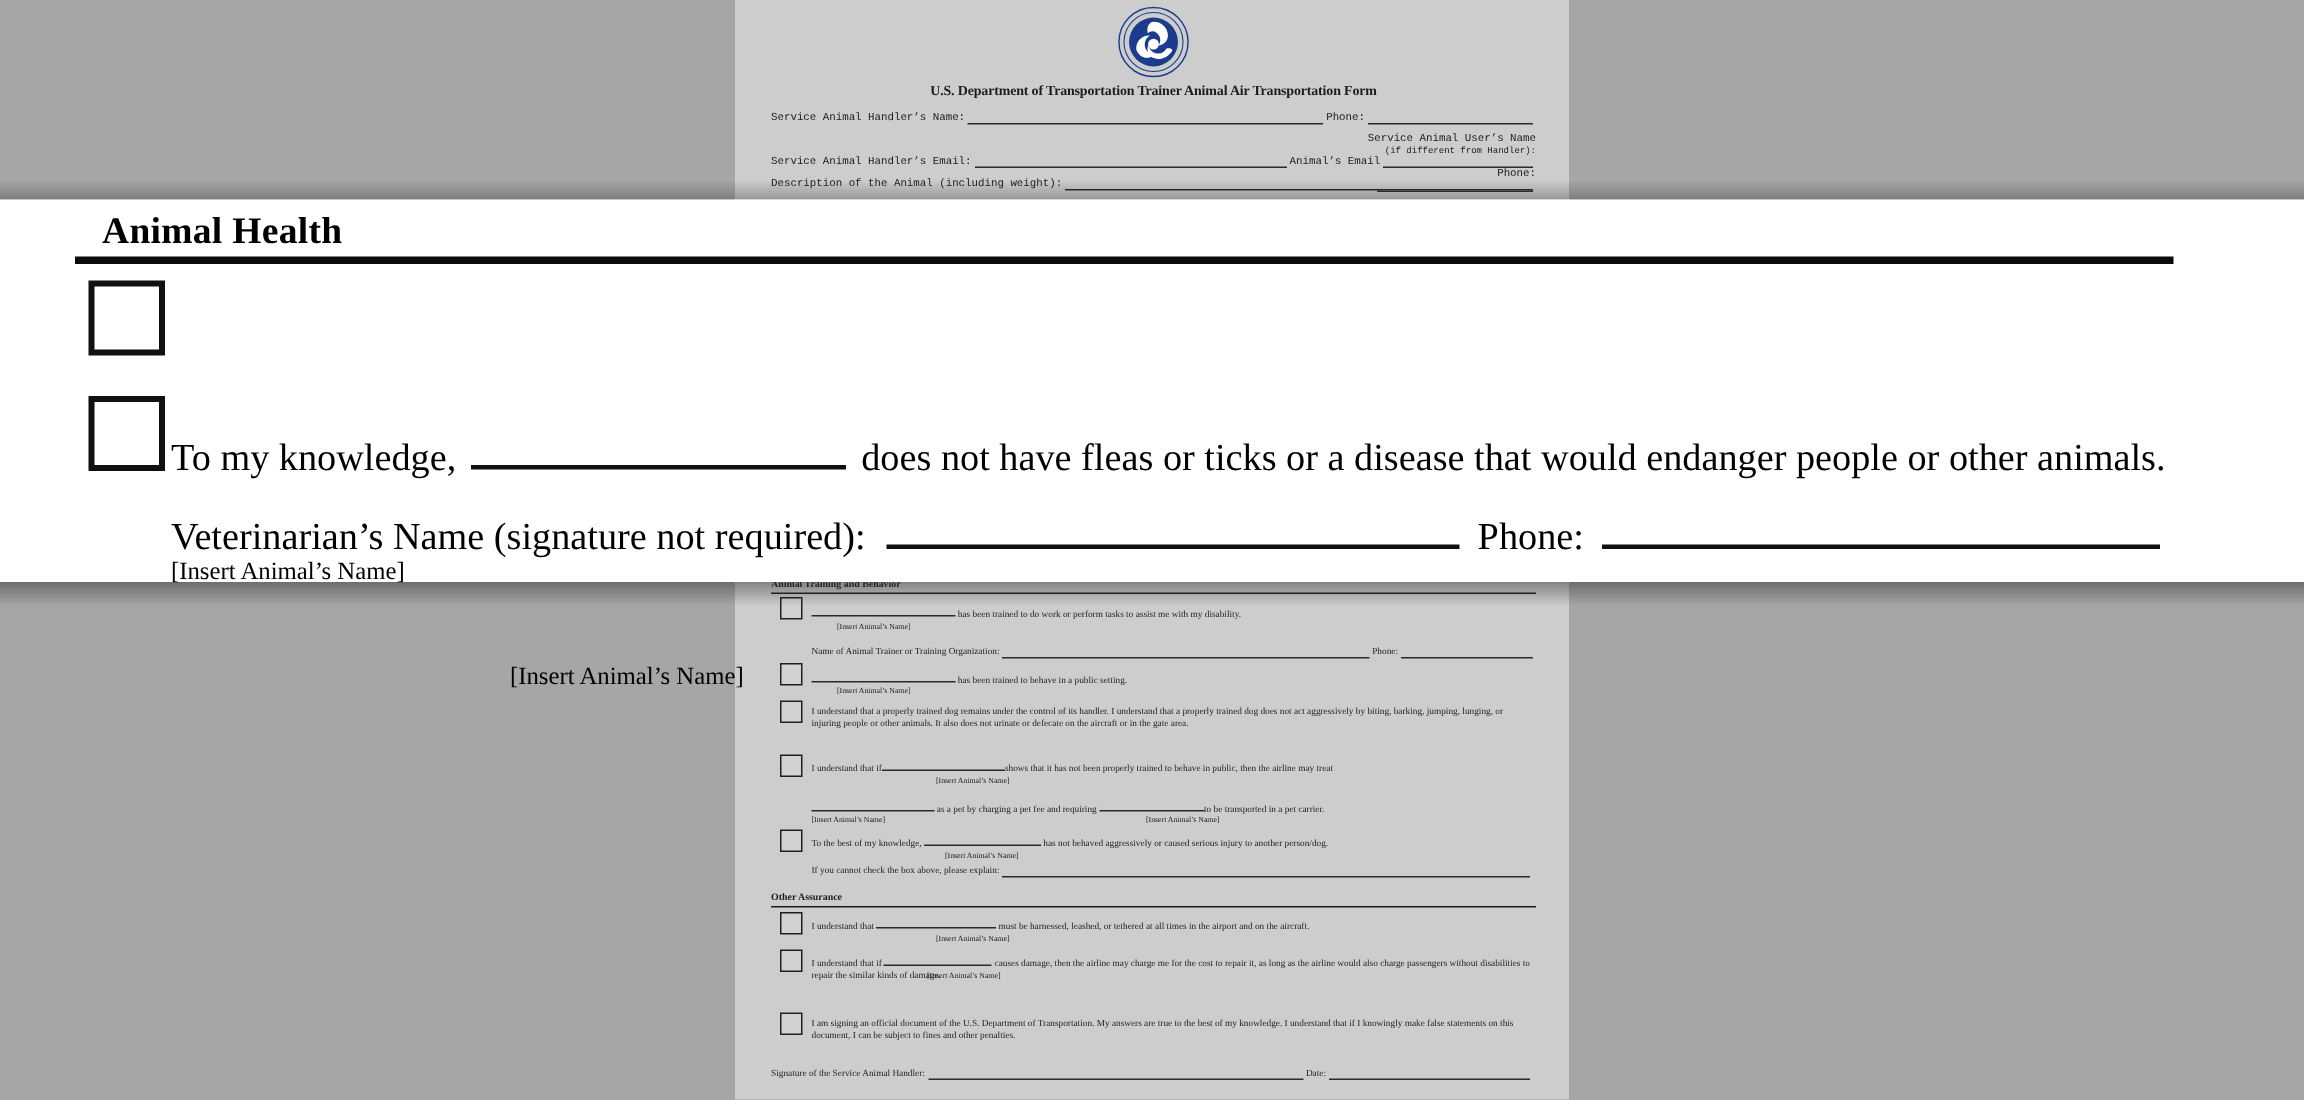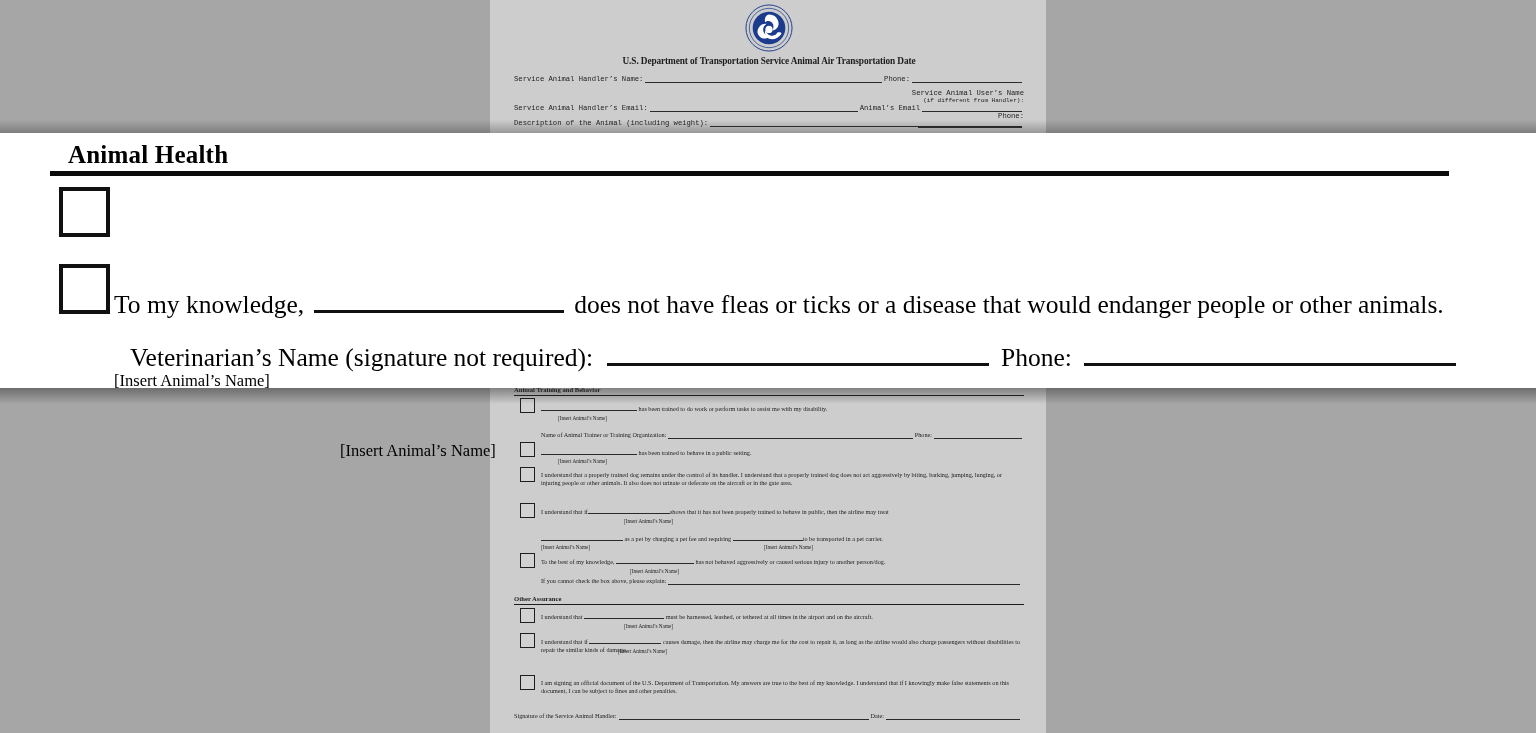--- a/index.html
+++ b/index.html
@@ -203,21 +203,21 @@
           <circle cx="50" cy="50" r="48" fill="none" stroke="#1b3c8c" stroke-width="2"></circle>
           <circle cx="50" cy="50" r="41" fill="none" stroke="#1b3c8c" stroke-width="1.5"></circle>
           <circle cx="50" cy="50" r="34" fill="#1b3c8c"></circle>
           <path d="M50 22 C62 22 70 31 70 41 C70 49 64 54 57 55 C61 49 60 41 54 37 C50 34 45 35 42 38 C40 30 44 22 50 22 Z" fill="#ffffff"></path>
           <path d="M76 62 C70 72 58 76 49 72 C42 68 40 60 43 54 C44 61 50 66 57 66 C62 66 66 63 68 59 C73 58 76 59 76 62 Z" fill="#ffffff"></path>
           <path d="M26 59 C26 48 35 40 45 41 C39 45 36 52 39 59 C41 64 46 67 51 67 C46 74 36 73 31 68 C28 65 26 62 26 59 Z" fill="#ffffff"></path>
           <circle cx="50" cy="53" r="7.5" fill="#ffffff"></circle>
         </svg>
       </div>
 
-      <div class="doc-title">U.S. Department of Transportation Service Animal Air Transportation Date</div>
+      <div class="doc-title">U.S. Department of Transportation Trainer Animal Air Transportation Form</div>
 
       <div class="doc-line" style="top:75px;">
         <span>Service Animal Handler’s Name:</span>
         <span class="rule grow"></span>
         <span>Phone:</span>
         <span class="rule" style="width:110px"></span>
       </div>
 
       <div class="doc-line" style="top:89px;flex-direction:column;">
         <span>Service Animal User’s Name</span>
@@ -330,17 +330,17 @@
 
   <div class="zcb" style="left:59px; top:54px;"></div>
   <div class="zins" style="left:114px; top:238px;">[Insert Animal’s Name]</div>
 
   <div class="zcb" style="left:59px; top:131px;"></div>
   <div class="zrow" style="left:114px; top:158px;">
     <span>To my knowledge,</span><span class="zfill" style="width:250px; margin-left:10px"></span><span style="margin-left:10px">does not have fleas or ticks or a disease that would endanger people or other animals.</span>
   </div>
   <div class="zins" style="left:340px; top:308px;">[Insert Animal’s Name]</div>
 
-  <div class="zrow" style="left:114px; top:211px;margin-left:16px;">
+  <div class="zrow" style="left:114px; top:211px;">
     <span>Veterinarian’s Name (signature not required):</span><span class="zfill" style="width:382px; margin-left:14px"></span><span style="margin-left:12px">Phone:</span><span class="zfill" style="width:372px; margin-left:12px"></span>
   </div>
 
 </div>
 
 </body></html>

